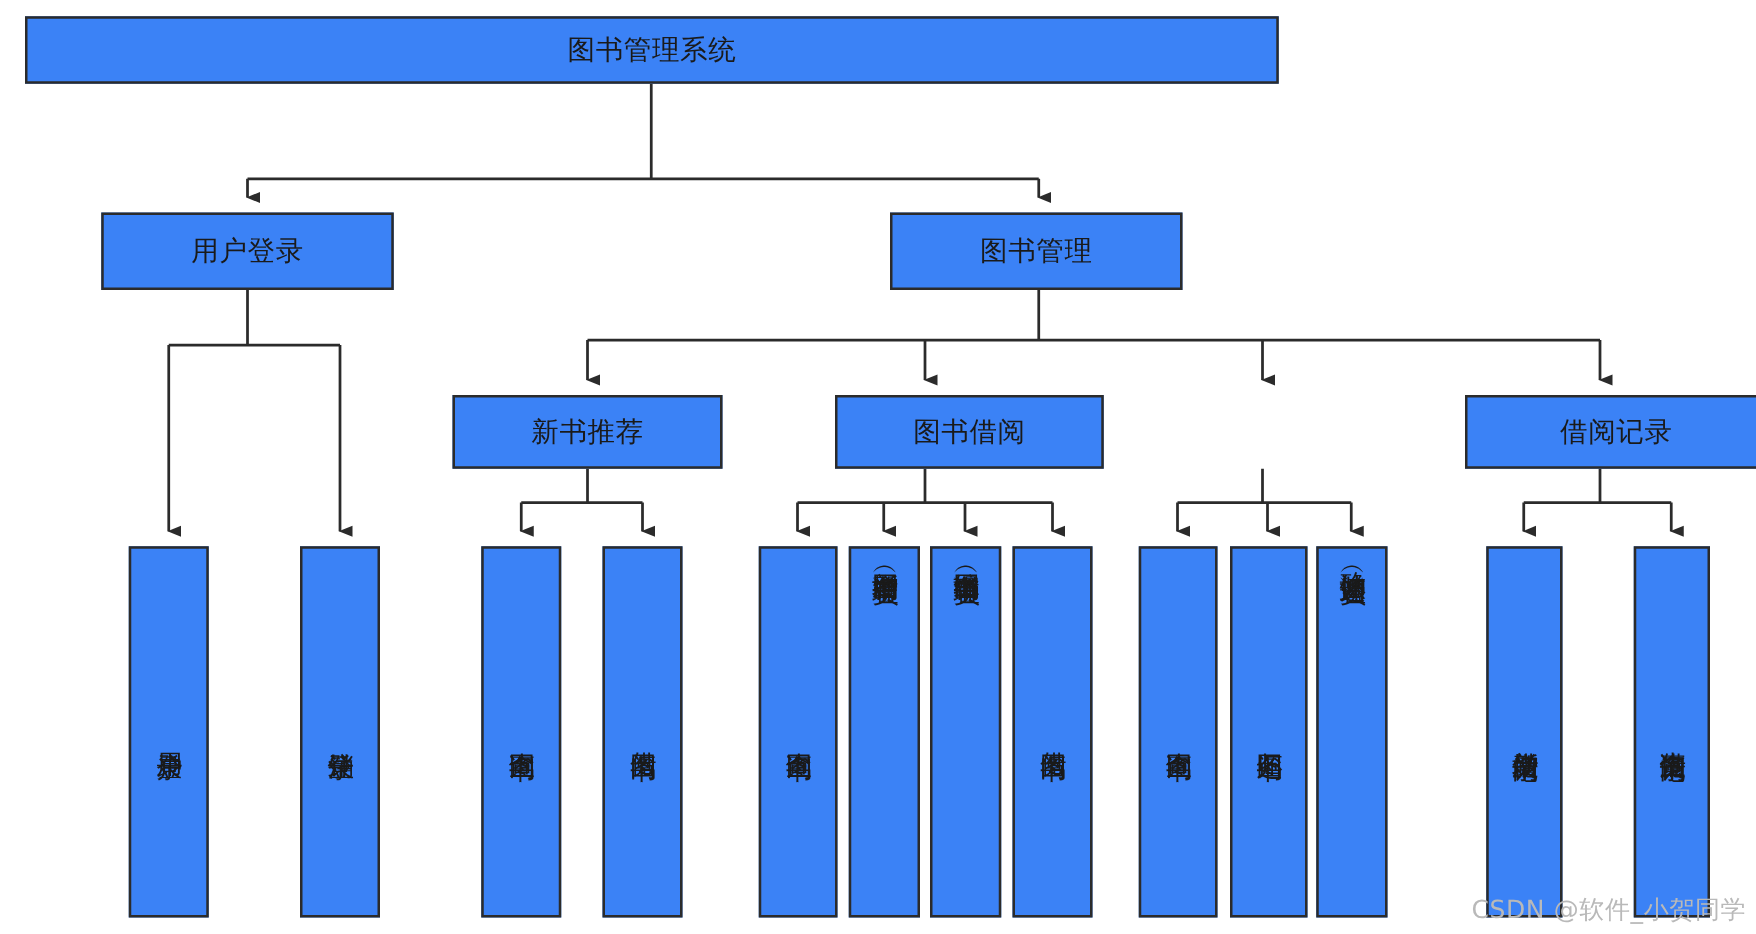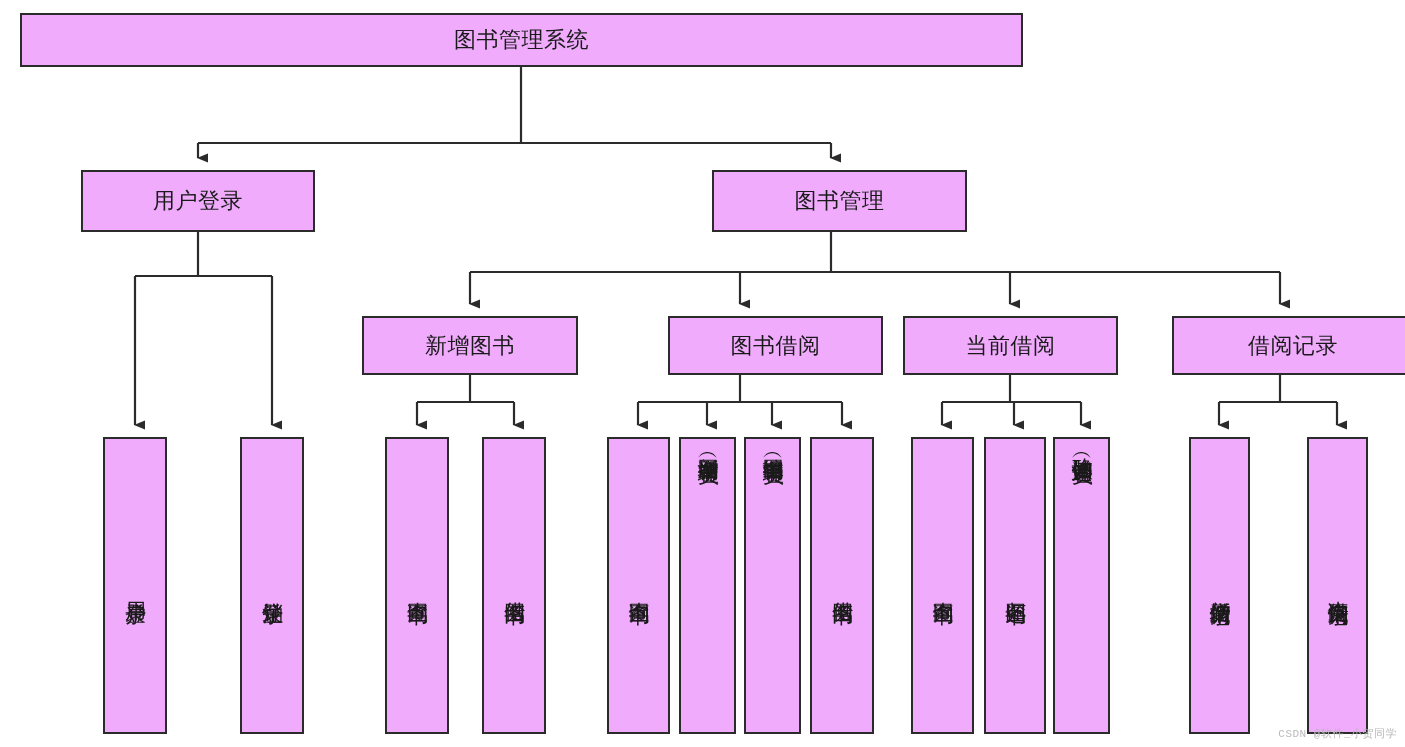--- a/index.html
+++ b/index.html
@@ -21,21 +21,21 @@
     position: absolute;
     left: 0;
     top: 0;
     width: 1405px;
     height: 747px;
   }
   .node {
     position: absolute;
     box-sizing: border-box;
     border: 2.2px solid #2b2b2b;
-    background: #f0abfc;
+    background: #3b82f6;
     display: flex;
     align-items: center;
     justify-content: center;
     color: #1a1a1a;
   }
   .node-h {
     font-size: 22px;
     letter-spacing: 0.5px;
     white-space: nowrap;
   }
@@ -47,26 +47,25 @@
     text-orientation: upright;
     font-size: 21px;
     line-height: 1.12;
     letter-spacing: 1px;
     white-space: nowrap;
   }
   .watermark {
     position: absolute;
     right: 8px;
     bottom: 6px;
-    font-size: 11px;
+    font-size: 20px;
     color: #b9b9b9;
     letter-spacing: 0.5px;
     white-space: nowrap;
     pointer-events: none;
-    font-family: Liberation Mono, monospace;
   }
 </style>
 </head>
 <body>
 
 <div id="canvas">
 
   <svg id="wires" viewBox="0 0 1405 747" xmlns="http://www.w3.org/2000/svg">
     <defs>
       <marker id="arw" markerWidth="10" markerHeight="12" refX="5" refY="10" orient="auto" markerUnits="userSpaceOnUse">
@@ -117,32 +116,29 @@
     </g>
   </svg>
 
   <div class="node node-h" style="left:20px; top:13px; width:1003px; height:54px;">
     <span>图书管理系统</span>
   </div>
 
   <div class="node node-h" style="left:81px; top:170px; width:234px; height:62px;">
     <span>用户登录</span>
   </div>
-  <div class="node node-h" style="left:712px; top:170px; width:255px; height:62px;">
+  <div class="node node-h" style="left:712px; top:170px; width:234px; height:62px;">
     <span>图书管理</span>
   </div>
 
   <div class="node node-h" style="left:362px; top:316px; width:216px; height:59px;">
-    <span>新增图书</span>
+    <span>新书推荐</span>
   </div>
   <div class="node node-h" style="left:668px; top:316px; width:215px; height:59px;">
     <span>图书借阅</span>
-  </div>
-  <div class="node node-h" style="left:903px; top:316px; width:215px; height:59px;">
-    <span>当前借阅</span>
   </div>
   <div class="node node-h" style="left:1172px; top:316px; width:242px; height:59px;">
     <span>借阅记录</span>
   </div>
 
   <div class="node node-v" style="left:103px; top:437px; width:64px; height:297px;">
     <span class="vtext">用户登录</span>
   </div>
   <div class="node node-v" style="left:240px; top:437px; width:64px; height:297px;">
     <span class="vtext">注销登录</span>

